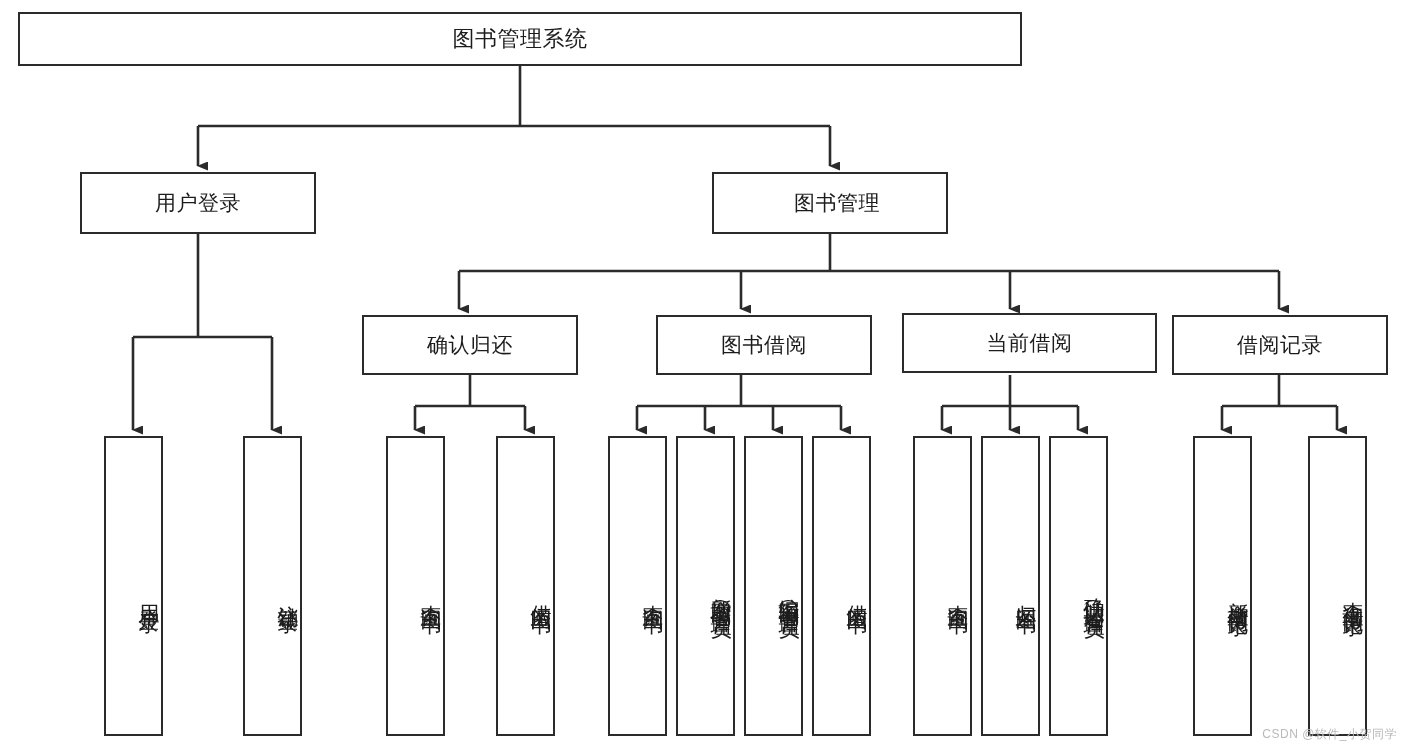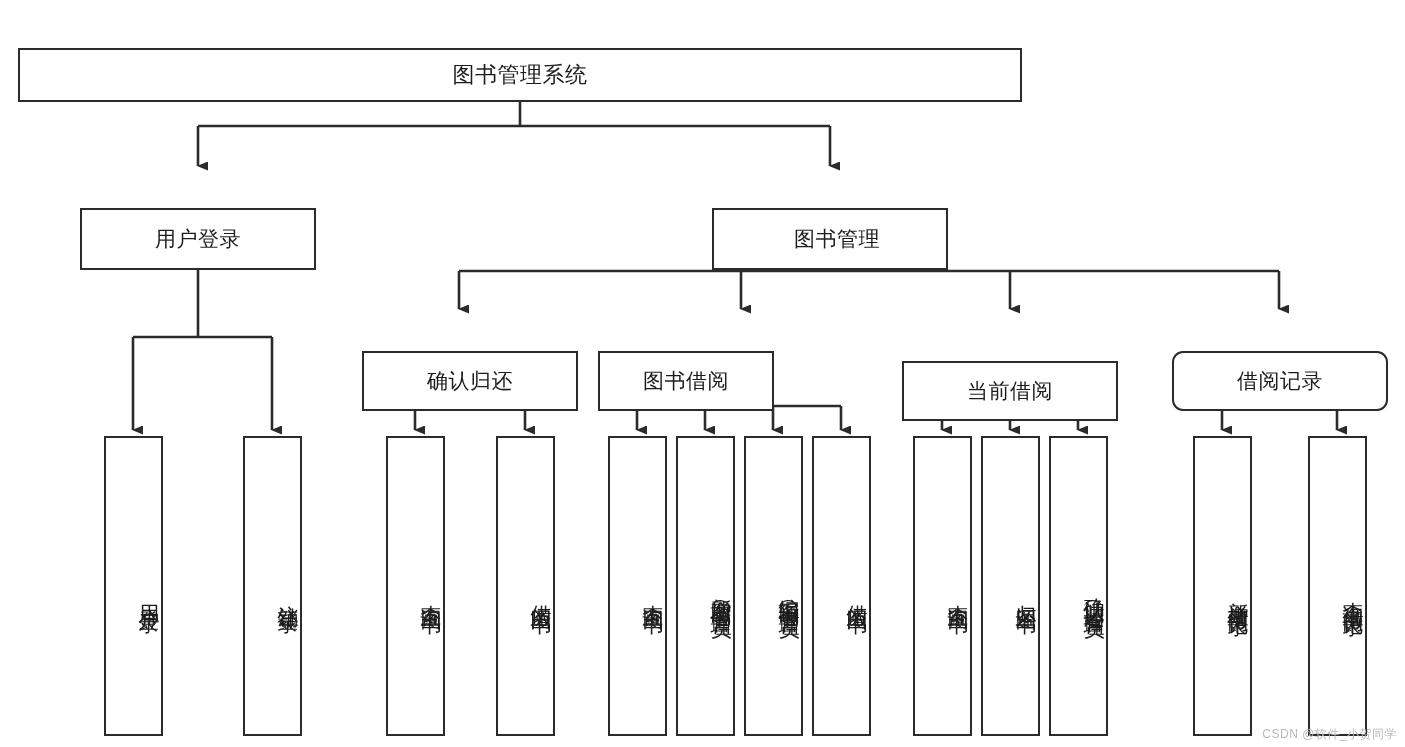--- a/index.html
+++ b/index.html
@@ -35,21 +35,20 @@
     align-items: center;
     justify-content: center;
     color: #1c1c1c;
     line-height: 1.18;
     text-align: center;
     z-index: 2;
   }
   .node-h {
     font-size: 21px;
     letter-spacing: 0.5px;
-    margin-top: 36px;
   }
   .node-root {
     font-size: 22px;
   }
   .node-v {
     writing-mode: vertical-rl;
     text-orientation: upright;
     align-items: flex-start;
     justify-content: center;
     padding-top: 16px;
@@ -135,27 +134,27 @@
   <div class="node node-h" style="left:80px; top:172px; width:236px; height:62px;">
     <span>用户登录</span>
   </div>
   <div class="node node-h" style="left:712px; top:172px; width:236px; height:62px;padding-left:14px;">
     <span>图书管理</span>
   </div>
 
   <div class="node node-h" style="left:362px; top:315px; width:216px; height:60px;">
     <span>确认归还</span>
   </div>
-  <div class="node node-h" style="left:598px; top:315px; width:176px; height:60px;">
+  <div class="node node-h" style="left:656px; top:315px; width:216px; height:60px;">
     <span>图书借阅</span>
   </div>
-  <div class="node node-h" style="left:902px; top:325px; width:216px; height:60px;">
+  <div class="node node-h" style="left:902px; top:313px; width:255px; height:60px;">
     <span>当前借阅</span>
   </div>
-  <div class="node node-h" style="left:1172px; top:315px; width:216px; height:60px;border-radius:11px;">
+  <div class="node node-h" style="left:1172px; top:315px; width:216px; height:60px;">
     <span>借阅记录</span>
   </div>
 
   <div class="node node-v" style="left:104px; top:436px; width:59px; height:300px;">
     <span class="vlabel">用户登录</span>
   </div>
   <div class="node node-v" style="left:243px; top:436px; width:59px; height:300px;">
     <span class="vlabel">注销登录</span>
   </div>
 

